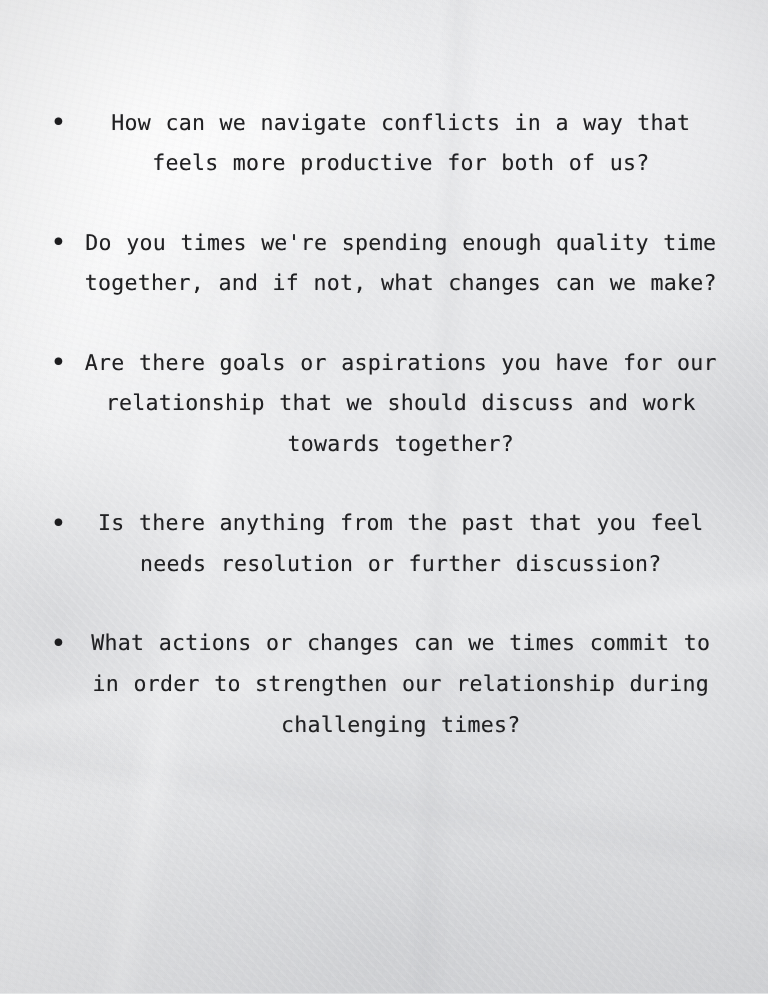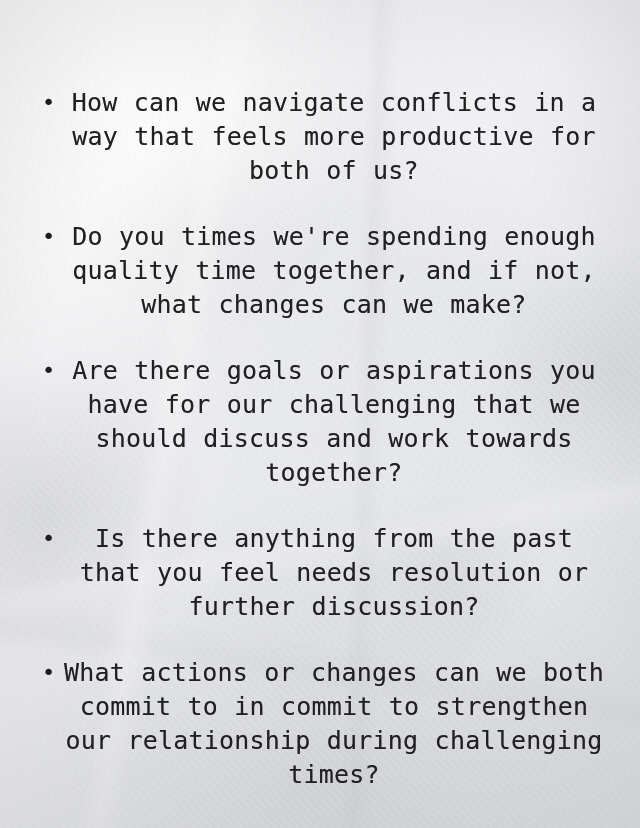--- a/index.html
+++ b/index.html
@@ -86,21 +86,21 @@
     flex: 0 0 auto;
     width: 20px;
     font-size: 22px;
     line-height: 34px;
     text-align: left;
     color: #1d1d1f;
   }
 
   .question-text {
     flex: 1 1 auto;
-    font-size: 25px;
+    font-size: 18px;
     line-height: 34px;
     letter-spacing: 0.2px;
     text-align: center;
     text-align-last: center;
     color: #202022;
     word-spacing: 1px;
   }
 
   
   .question-text, .bullet-mark {
@@ -119,24 +119,24 @@
     <li class="question-item">
       <span class="bullet-mark">•</span>
       <span class="question-text">How can we navigate conflicts in a way that feels more productive for both of us?</span>
     </li>
     <li class="question-item">
       <span class="bullet-mark">•</span>
       <span class="question-text">Do you times we're spending enough quality time together, and if not, what changes can we make?</span>
     </li>
     <li class="question-item">
       <span class="bullet-mark">•</span>
-      <span class="question-text">Are there goals or aspirations you have for our challenging that we should discuss and work towards together?</span>
+      <span class="question-text">Are there goals or aspirations you have for our relationship that we should discuss and work towards together?</span>
     </li>
     <li class="question-item">
       <span class="bullet-mark">•</span>
       <span class="question-text">Is there anything from the past that you feel needs resolution or further discussion?</span>
     </li>
     <li class="question-item">
       <span class="bullet-mark">•</span>
-      <span class="question-text">What actions or changes can we both commit to in commit to strengthen our relationship during challenging times?</span>
+      <span class="question-text">What actions or changes can we times commit to in order to strengthen our relationship during challenging times?</span>
     </li>
   </ul>
 </div>
 
 </body></html>

